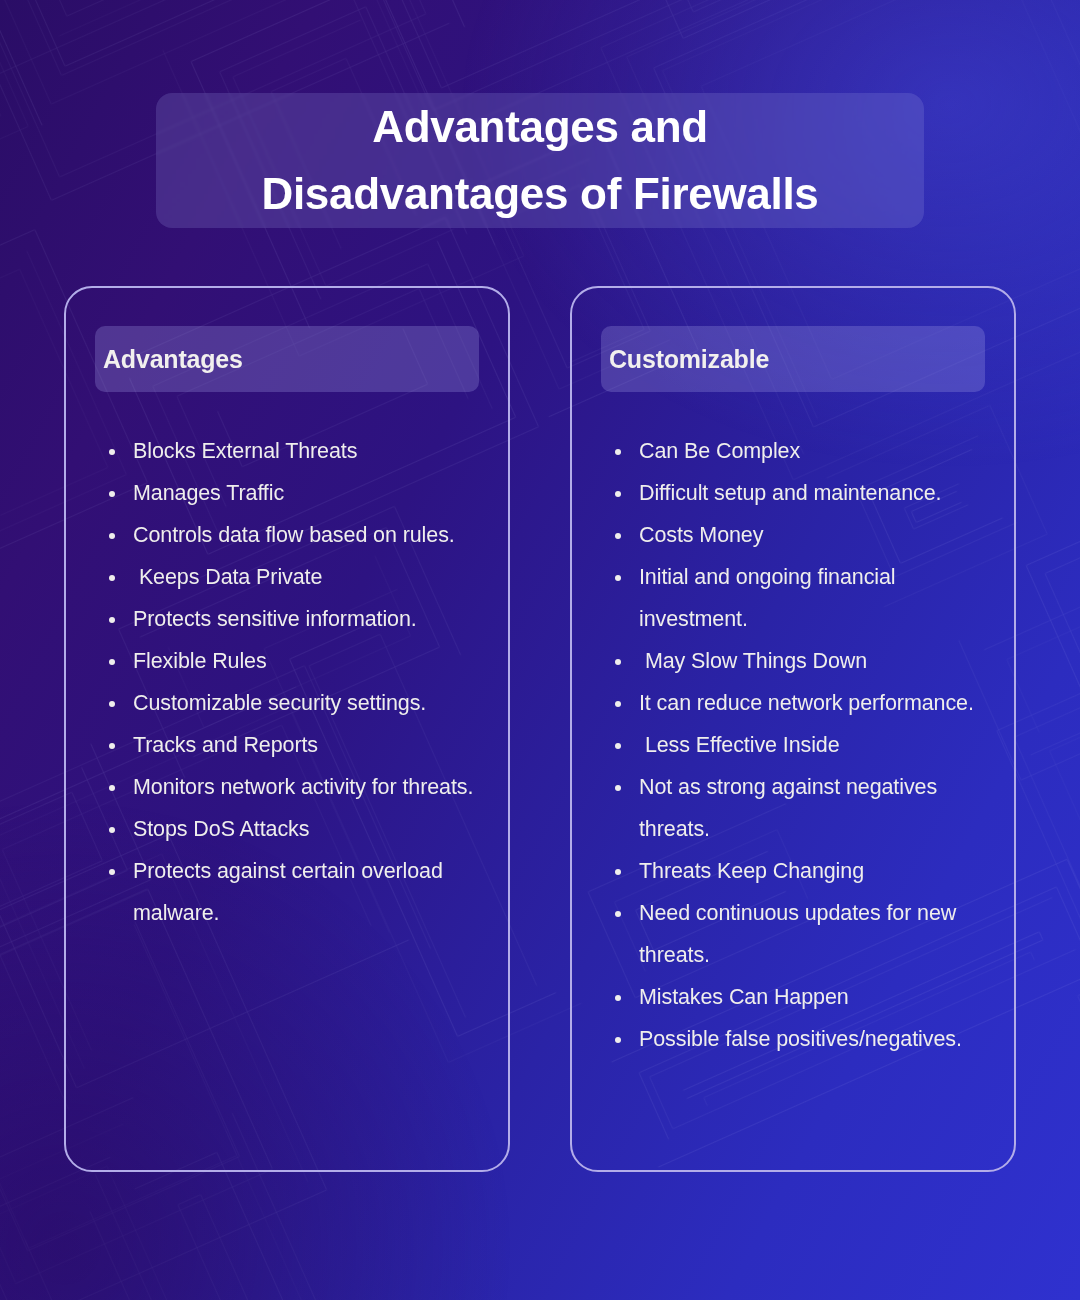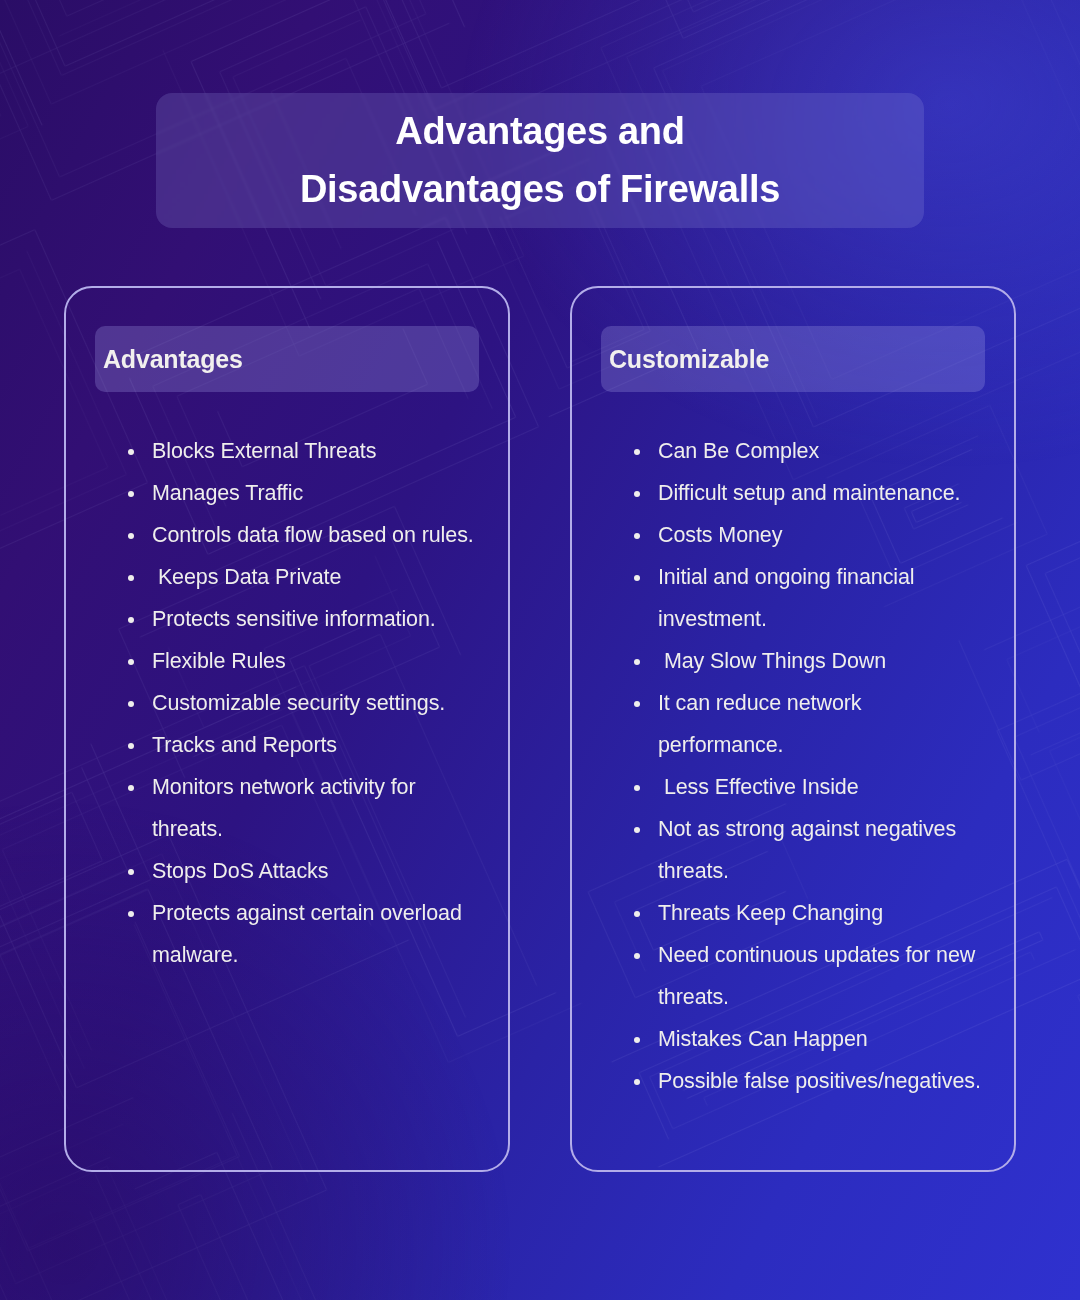--- a/index.html
+++ b/index.html
@@ -50,21 +50,21 @@
     left:156px; top:93px;
     width:768px; height:135px;
     background:rgba(150,148,225,.22);
     border-radius:16px;
     display:flex; flex-direction:column;
     align-items:center; justify-content:center;
     backdrop-filter:blur(1px);
   }
   .title-line {
     color:#ffffff;
-    font-size:38px;
+    font-size:44px;
     font-weight:bold;
     letter-spacing:-.3px;
     line-height:1.52;
     text-align:center;
     white-space:nowrap;
   }
 
   
   .columns {
     position:absolute;
@@ -91,21 +91,21 @@
     color:#f2f0ee;
     font-size:25px;
     font-weight:bold;
     padding-left:8px;
     letter-spacing:-.2px;
   }
 
   .card-list {
     list-style:none;
     margin:38px 0 0 0;
-    padding:0 26px 0 57px;
+    padding:0 26px 0 38px;
   }
   .card-list li {
     position:relative;
     color:#efeeec;
     font-size:21.5px;
     line-height:42px;
     padding-left:29px;
     letter-spacing:-.1px;
     white-space:pre-wrap;
   }

